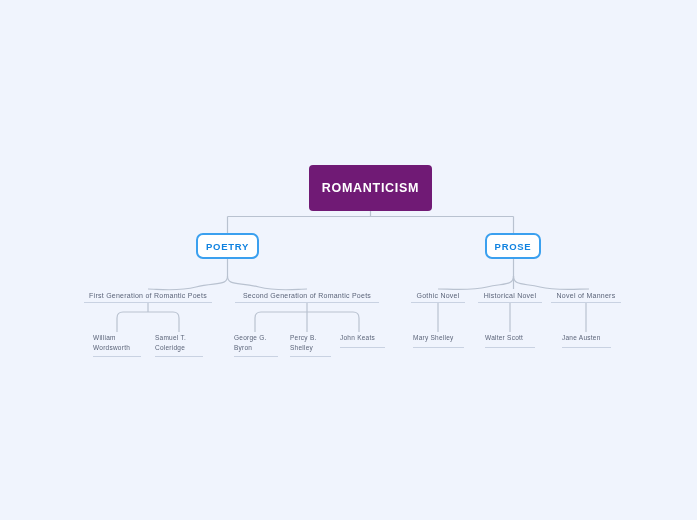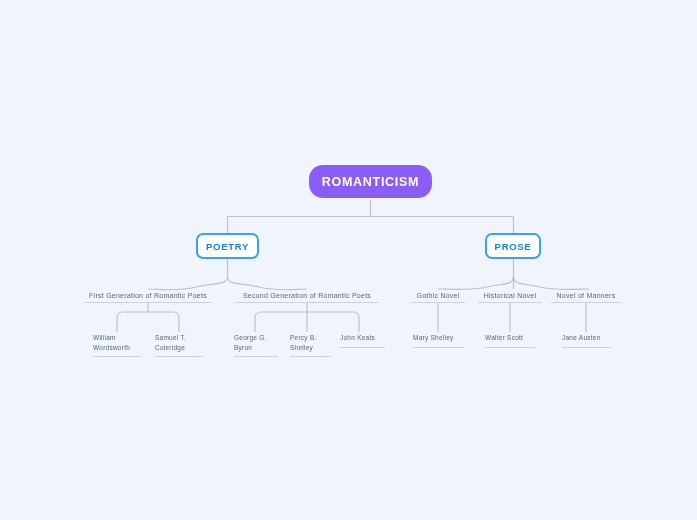--- a/index.html
+++ b/index.html
@@ -38,30 +38,30 @@
     box-sizing: border-box;
     display: flex;
     align-items: center;
     justify-content: center;
     text-align: center;
     white-space: pre-line;
   }
 
   
   .node-root {
-    background: #8b5cf6;
+    background: #701a75;
     color: #ffffff;
-    border-radius: 14px;
+    border-radius: 4px;
     font-size: 12.5px;
     font-weight: bold;
     letter-spacing: 0.7px;
     left: 309px;
     top: 165px;
     width: 123px;
-    height: 33px;
+    height: 46px;
   }
 
   
   .node-branch {
     background: #ffffff;
     color: #1183e0;
     border: 2px solid #3ba0ef;
     border-radius: 7px;
     font-size: 9.5px;
     font-weight: bold;

